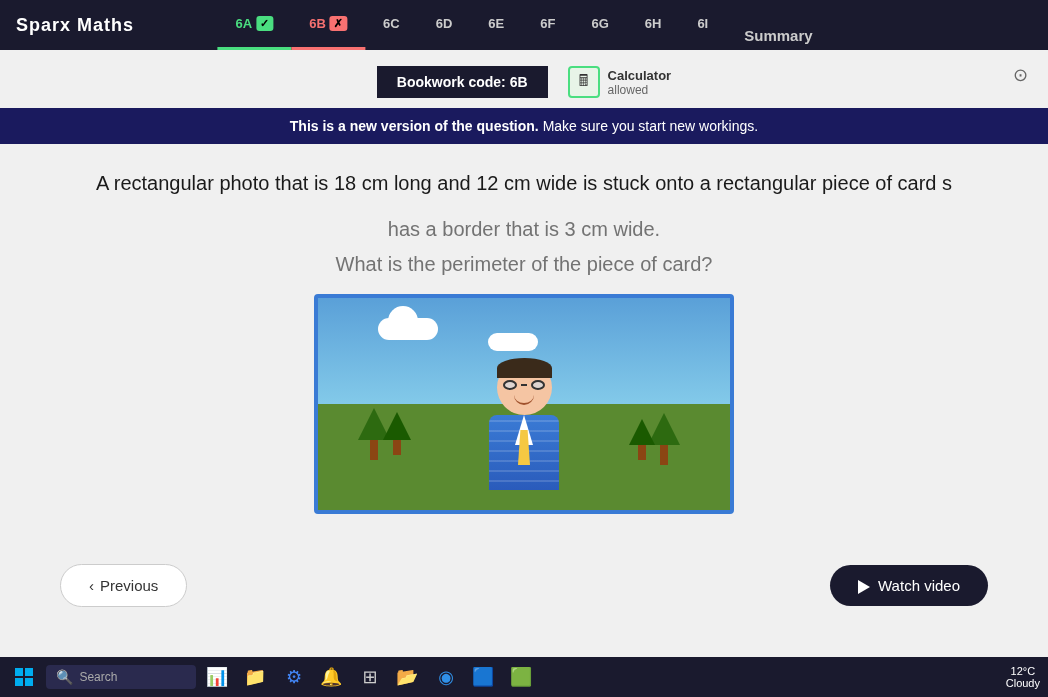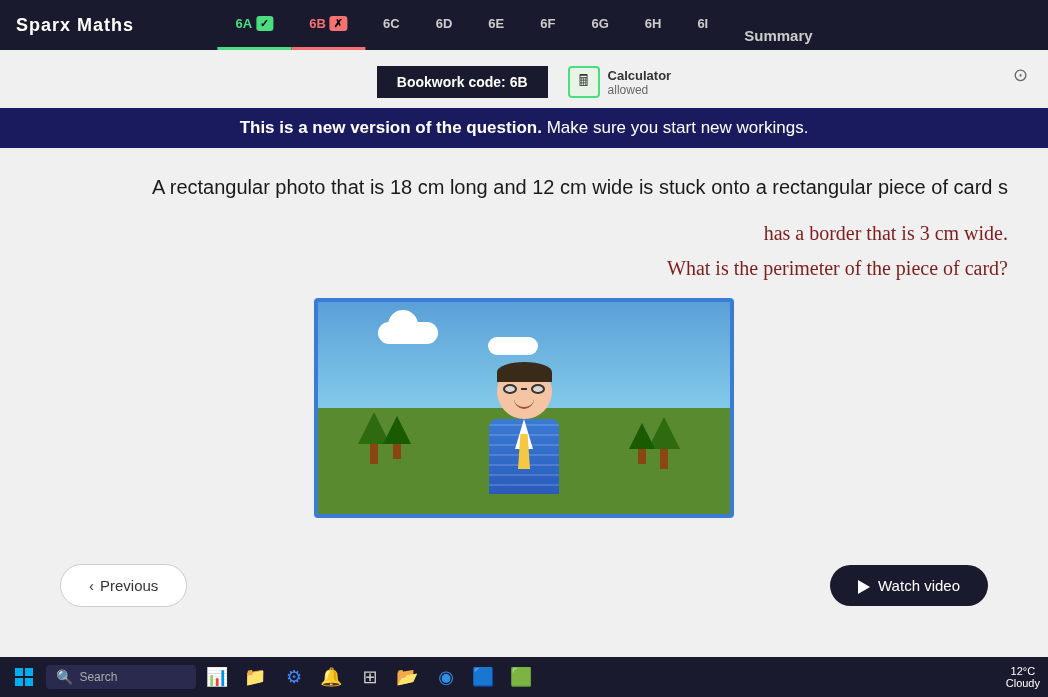--- a/index.html
+++ b/index.html
@@ -123,41 +123,40 @@
       font-size: 16px;
     }
 
     
     .info-banner {
       background: #1a1a5e;
       color: white;
       width: 100%;
       padding: 10px 20px;
       text-align: center;
-      font-size: 17px;
+      font-size: 14px;
     }
     .info-banner strong { font-weight: bold; }
 
     
     .question-area {
       width: 100%;
       padding: 24px 40px 10px 40px;
-      text-align: right;
+      text-align: center;
     }
     .question-text {
       font-size: 20px;
       color: #1a1a1a;
       line-height: 1.5;
       margin-bottom: 20px;
     }
     .question-sub {
       font-size: 20px;
-      color: #7f1d1d;
+      color: #737373;
       margin-bottom: 8px;
-      font-family: Liberation Serif, serif;
     }
 
     
     .video-container {
       width: 420px;
       height: 220px;
       margin: 0 auto 16px auto;
       border-radius: 4px;
       overflow: hidden;
       border: 4px solid #3a7bd5;

